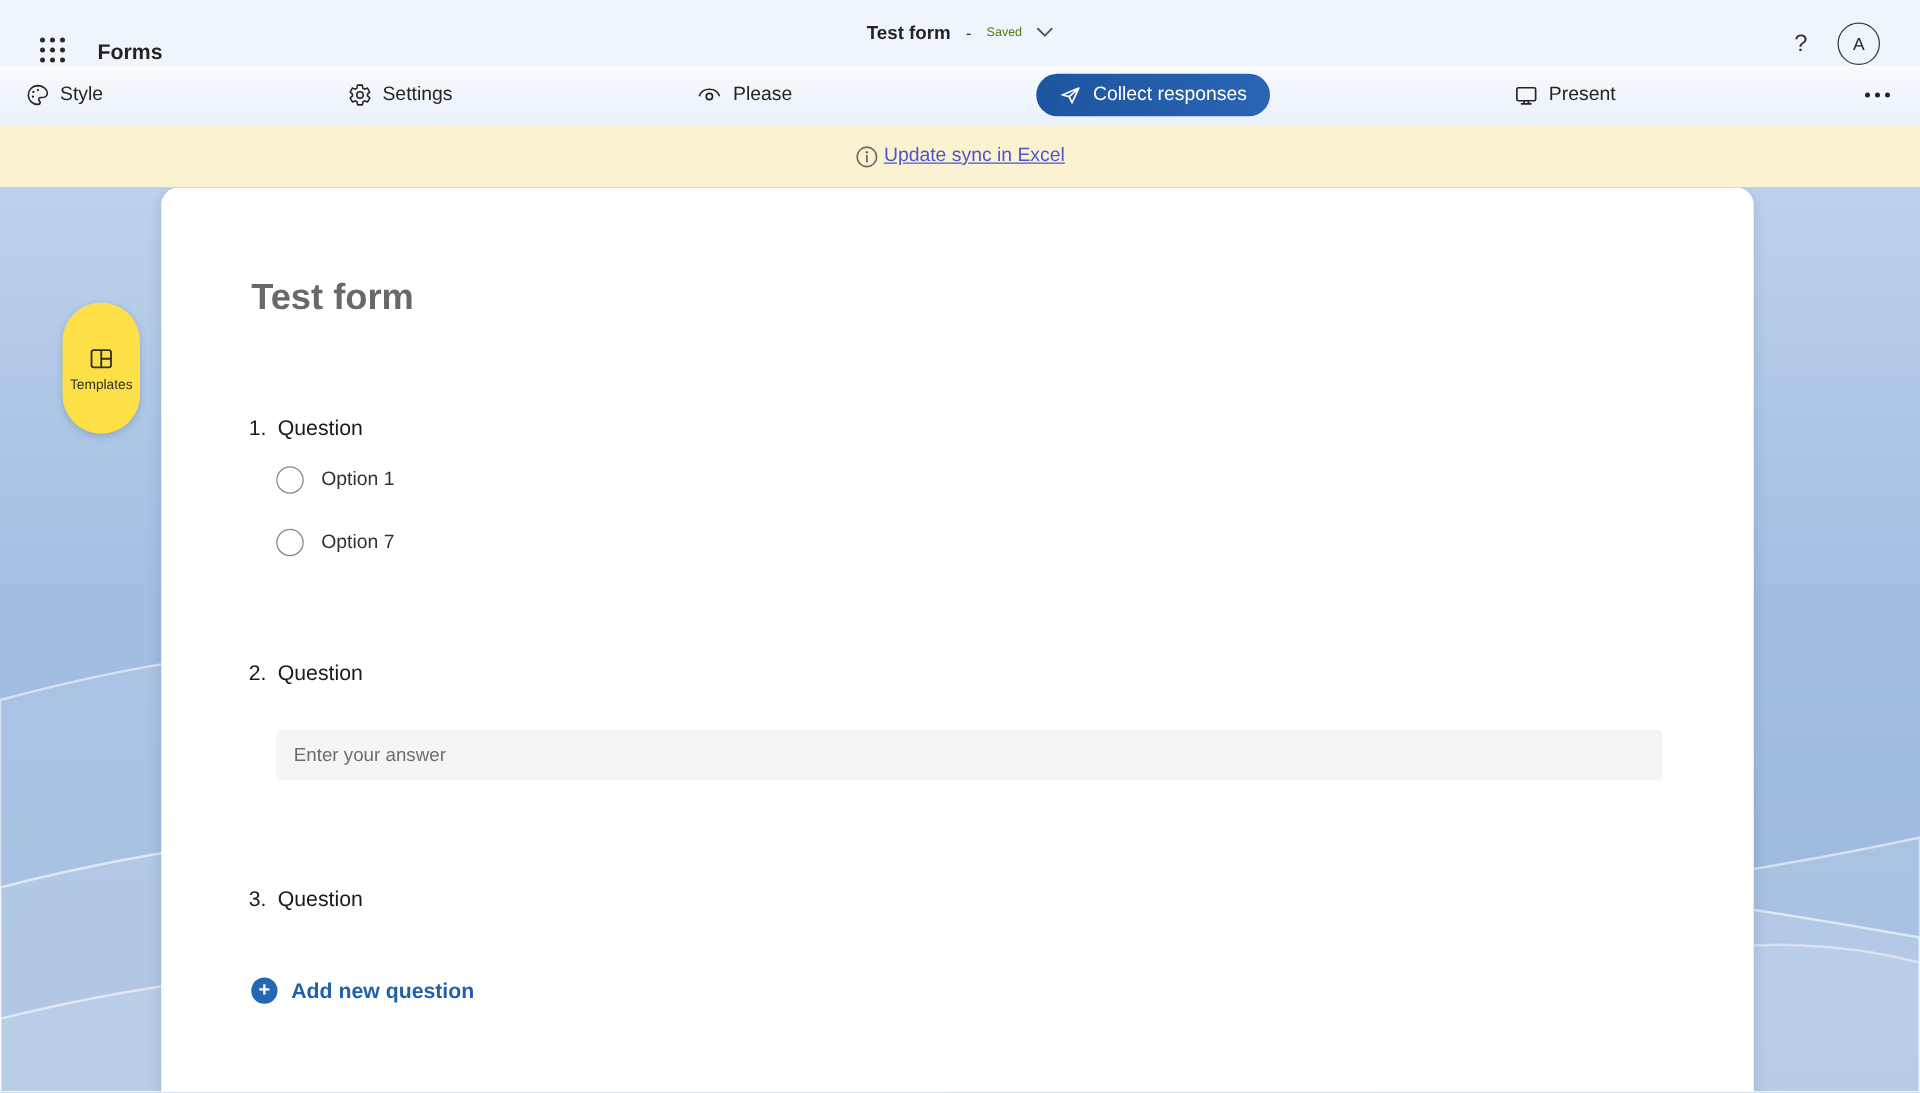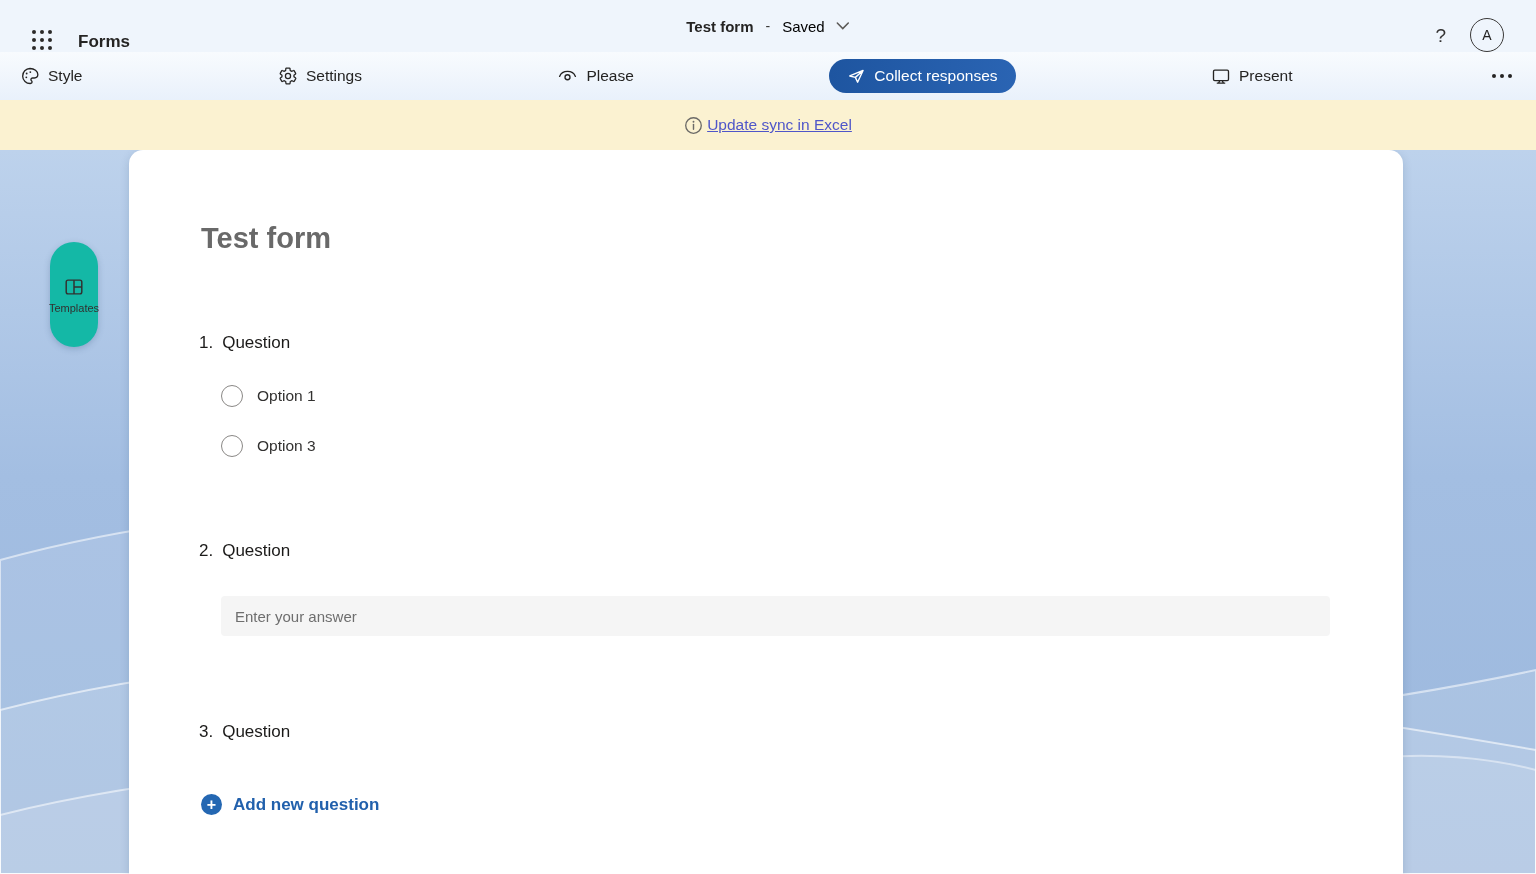--- a/index.html
+++ b/index.html
@@ -13,21 +13,21 @@
     display:flex; align-items:flex-end; padding:0 32px;
   }
   .waffle { display:grid; grid-template-columns:repeat(3,6px); grid-template-rows:repeat(3,6px);
     gap:2px; cursor:pointer; margin-right:24px; }
   .waffle i { width:4px; height:4px; border-radius:50%; background:#2b2a29; display:block; }
   .app-name { font-size:17px; font-weight:bold; color:#252423; }
   .title-group { position:absolute; left:50%; top:0; height:52px; transform:translateX(-50%);
     display:flex; align-items:center; gap:12px; }
   .doc-title { font-size:15px; font-weight:bold; color:#252423; }
   .title-sep { font-size:14px; color:#3b3a39; }
-  .save-status { font-size:15px; color:#000000; }
+  .save-status { font-size:10px; color:#4d7c0f; }
   .topbar-right { margin-left:auto; display:flex; align-items:center; gap:24px; }
   .help-btn { font-size:19px; color:#323130; cursor:pointer; line-height:1; }
   .avatar { width:34px; height:34px; border-radius:50%; border:1.6px solid #3b3a39;
     display:flex; align-items:center; justify-content:center;
     font-size:14px; color:#252423; cursor:pointer; background:transparent; }
 
   
   .toolbar {
     height:48px; background:linear-gradient(180deg,#f8fbfe 0%, #e9f1fb 100%);
     display:flex; align-items:center; justify-content:space-between; gap:30px; padding:0 20px;
@@ -44,38 +44,38 @@
 
   
   .banner { height:50px; background:#fbf2d1; display:flex; align-items:center;
     justify-content:center; gap:14px; font-size:15.5px; color:#3b3a39; }
   .banner a { color:#4f56c9; text-decoration:underline; cursor:pointer; }
 
   
   .main { position:relative; height:724px; overflow:hidden; }
   .bg-waves { position:absolute; inset:0; width:100%; height:100%; }
 
-  .templates-btn { position:absolute; left:50px; top:92px; width:48px; height:105px;
-    background:#14b8a6; border-radius:31px; box-shadow:0 2px 6px rgba(40,70,110,.25);
+  .templates-btn { position:absolute; left:50px; top:92px; width:62px; height:105px;
+    background:#fde047; border-radius:31px; box-shadow:0 2px 6px rgba(40,70,110,.25);
     display:flex; flex-direction:column; align-items:center; justify-content:center;
     gap:4px; cursor:pointer; z-index:3; }
   .templates-btn .tlabel { font-size:11px; color:#323130; }
 
   .card { position:absolute; left:129px; top:0; width:1274px; height:724px;
     background:#ffffff; border-radius:14px 14px 0 0;
     box-shadow:0 3px 10px rgba(30,60,100,.18); z-index:2;
     padding:72px 0 0 72px; }
   .form-title { font-size:29px; font-weight:bold; color:#696969; cursor:text; }
 
   .question { margin-left:-2px; }
   .q1 { margin-top:78px; }
   .q2 { margin-top:84px; }
   .q3 { margin-top:86px; }
   .q-head { display:flex; gap:9px; font-size:17px; color:#1b1a19; cursor:pointer; }
-  .options { margin:32px 0 0 22px; display:flex; flex-direction:column; gap:28px; }
+  .options { margin:20px 0 0 22px; display:flex; flex-direction:column; gap:28px; }
   .option { display:flex; align-items:center; gap:14px; cursor:pointer; }
   .radio { width:22px; height:22px; border-radius:50%; border:1.6px solid #8a8886;
     background:#fff; flex:none; }
   .option-label { font-size:15.5px; color:#323130; }
 
   .answer-wrap { position:relative; width:1109px; margin:35px 0 0 22px; }
   .answer-input { width:100%; height:40px; background:#f5f5f5; border:none; outline:none;
     border-radius:4px; padding:0 40px 0 14px; font-size:15px; color:#323130;
     font-family:"Liberation Sans", sans-serif; }
   .answer-input::placeholder { color:#6e6e6e; opacity:1; }
@@ -211,21 +211,21 @@
         <span>1.</span>
         <span>Question</span>
       </div>
       <div class="options">
         <div class="option">
           <span class="radio"></span>
           <span class="option-label">Option 1</span>
         </div>
         <div class="option">
           <span class="radio"></span>
-          <span class="option-label">Option 3</span>
+          <span class="option-label">Option 7</span>
         </div>
       </div>
     </div>
 
     <div class="question q2">
       <div class="q-head">
         <span>2.</span>
         <span>Question</span>
       </div>
       <div class="answer-wrap">

